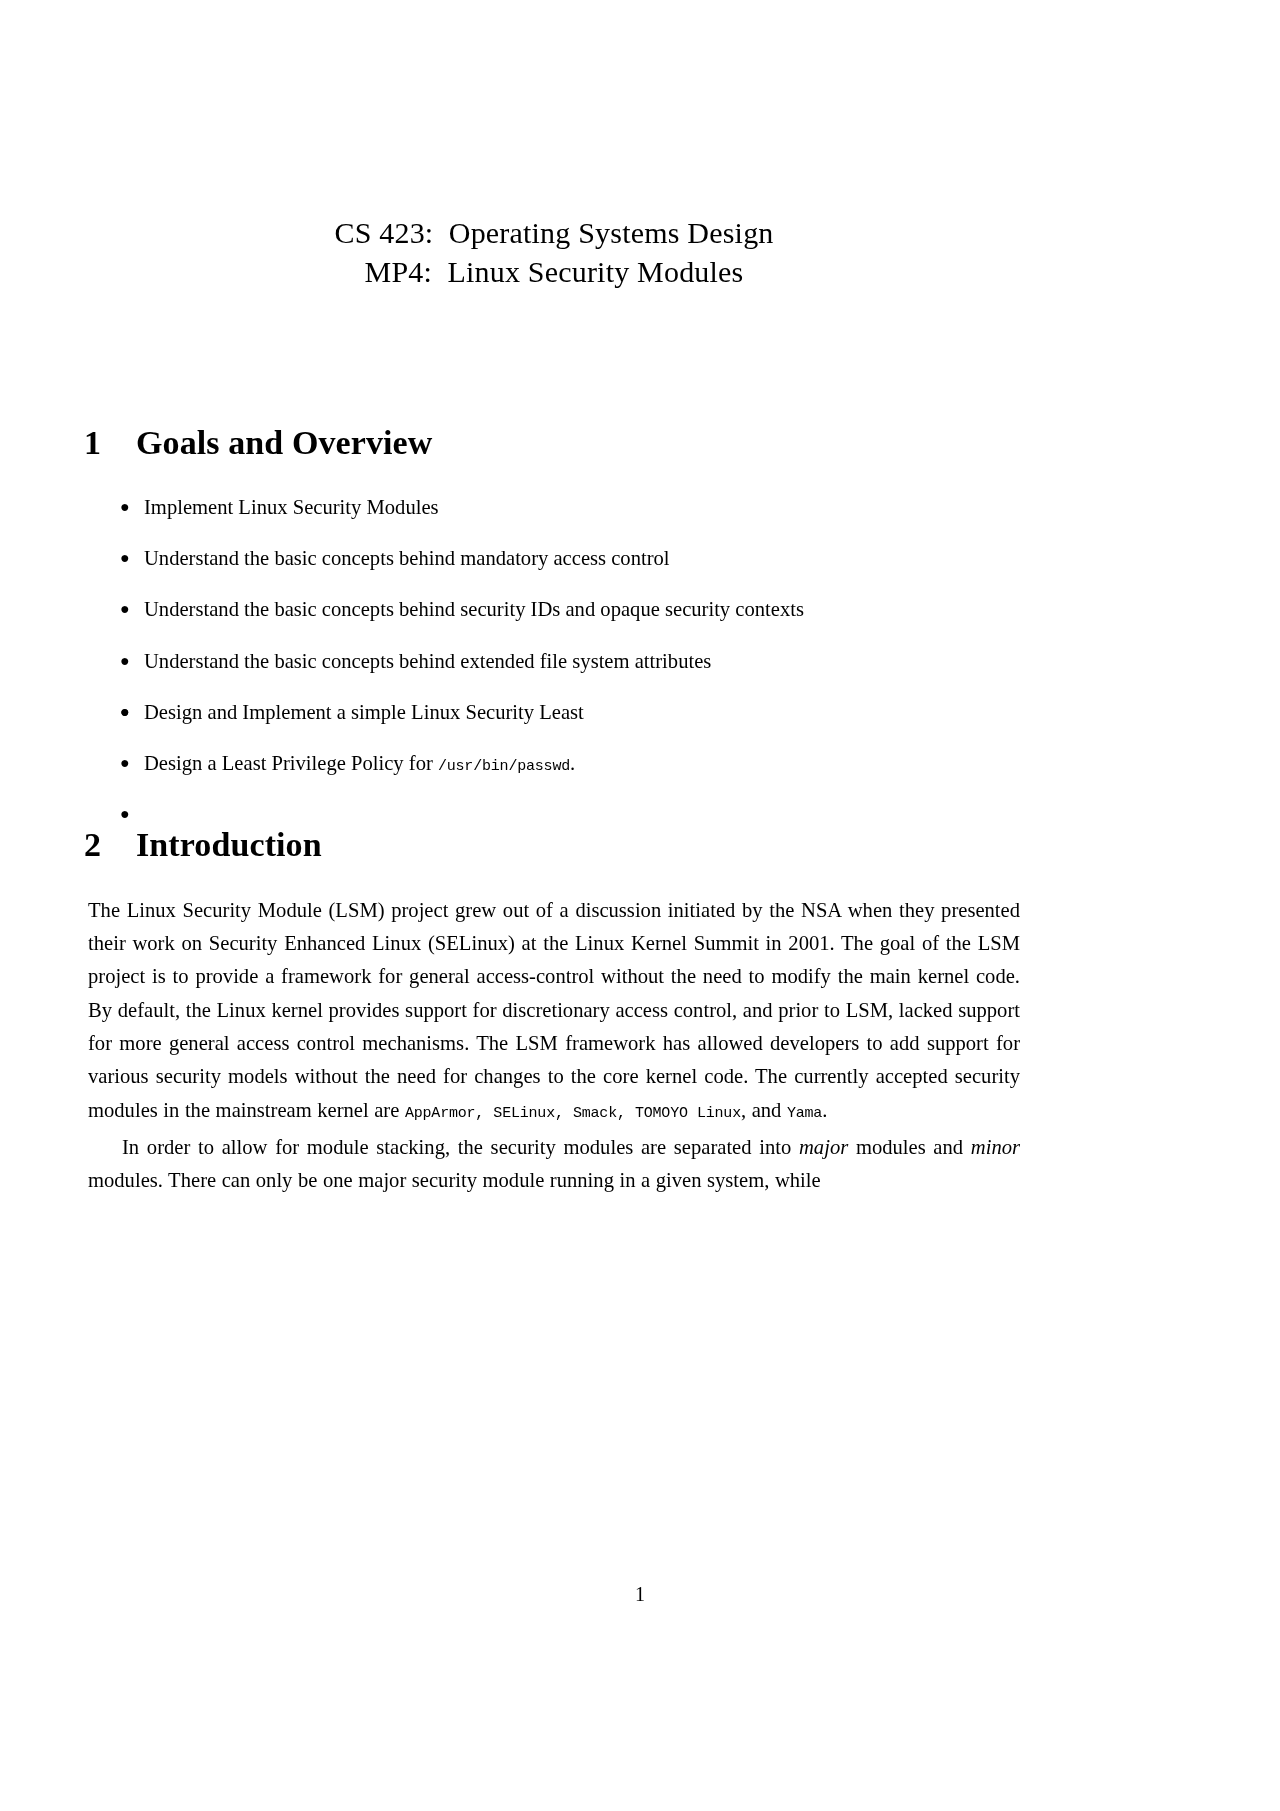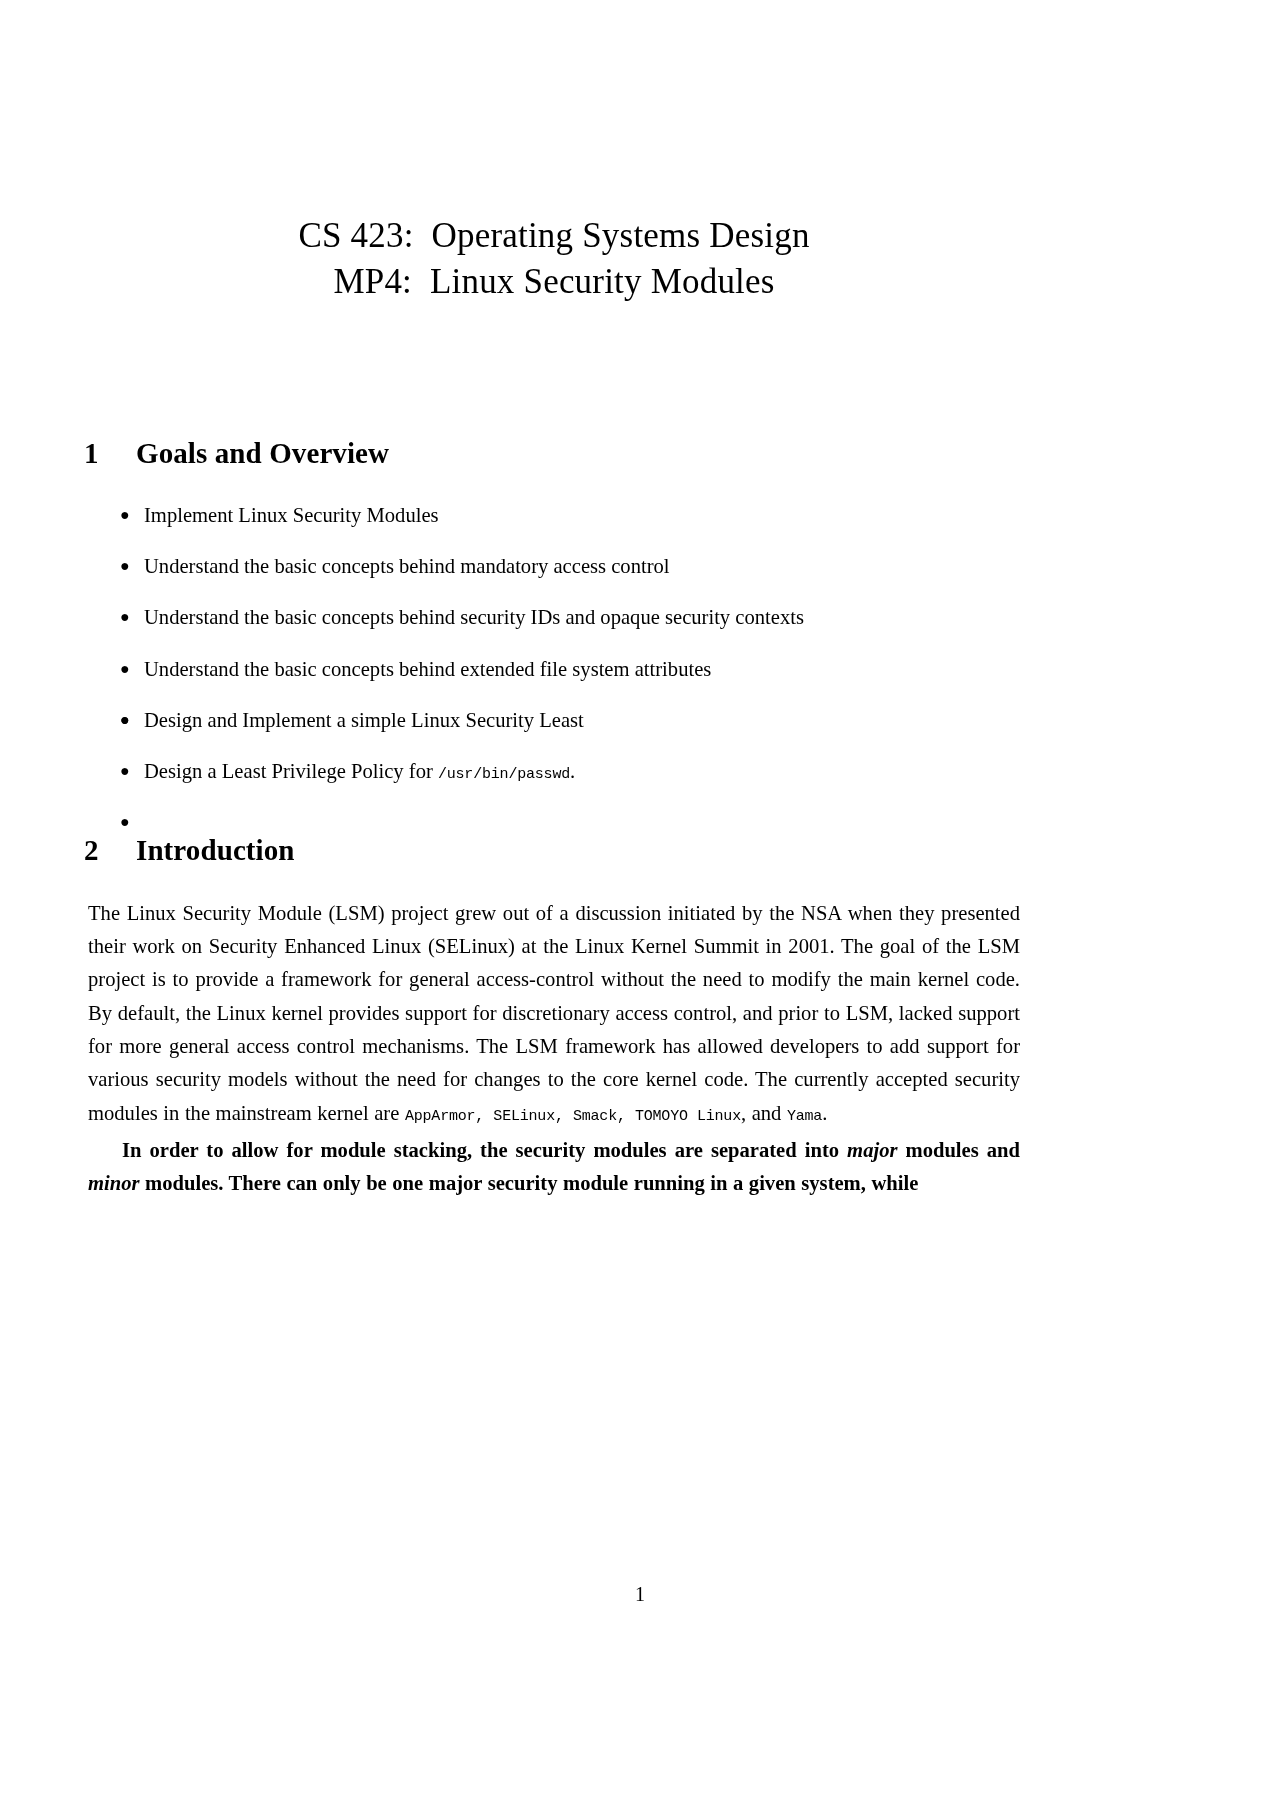--- a/index.html
+++ b/index.html
@@ -22,26 +22,26 @@
     left: 84px;
     top: 0;
     width: 940px;
   }
   .title-block {
     margin-top: 213px;
     text-align: center;
     line-height: 1.30;
   }
   .title-line {
-    font-size: 35px;
+    font-size: 30px;
     letter-spacing: 0.2px;
     white-space: pre;
   }
   h2.section {
-    font-size: 29px;
+    font-size: 34px;
     font-weight: bold;
     margin: 0;
     padding: 0;
     letter-spacing: 0.1px;
   }
   .section-wrap-1 { margin-top: 133px; }
   .section-wrap-2 { margin-top: 50px; }
   .sec-num {
     display: inline-block;
     width: 52px;
@@ -73,21 +73,21 @@
   }
   p.body {
     font-size: 20.6px;
     line-height: 1.62;
     text-align: justify;
     margin: 4px;
     padding: 0;
     word-spacing: 0.4px;
   }
   p.body.first { margin-top: 30px; }
-  p.body.indent { text-indent: 34px; font-weight: bold; }
+  p.body.indent { text-indent: 34px; }
   em { font-style: italic; }
   .folio {
     position: absolute;
     left: 0;
     right: 0;
     top: 1583px;
     text-align: center;
     font-size: 20px;
   }
 </style>

